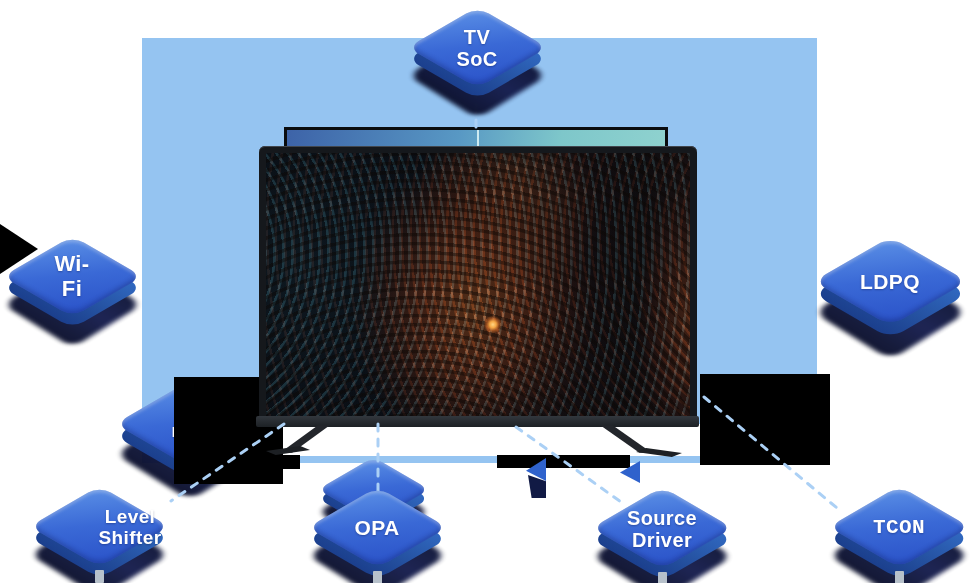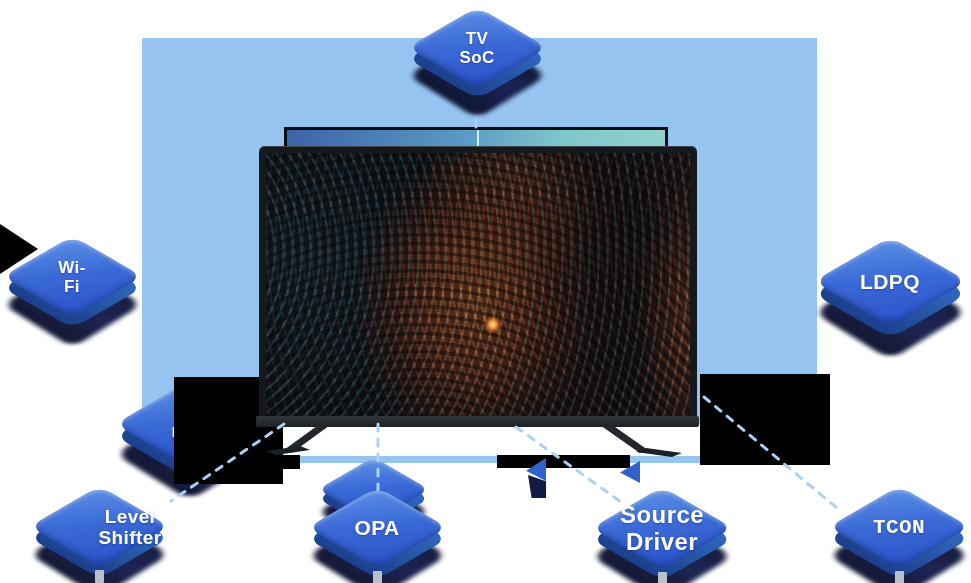--- a/index.html
+++ b/index.html
@@ -98,27 +98,27 @@
       <line x1="378" y1="424" x2="378" y2="497" stroke="#abd0f5" stroke-width="3" stroke-dasharray="7 8" stroke-linecap="round"></line>
       <line x1="516" y1="427" x2="621" y2="502" stroke="#abd0f5" stroke-width="3" stroke-dasharray="7 8" stroke-linecap="round"></line>
       <line x1="704" y1="397" x2="837" y2="508" stroke="#abd0f5" stroke-width="3" stroke-dasharray="7 8" stroke-linecap="round"></line>
     </svg>
 
   <div id="chips-layer">
       <div class="chip">
         <div class="sq chip-refl" style="height: 98.98px; width: 98.98px; left: 427.51px; top: -2.49px; transform: translateY(28px) scaleY(0.62) rotate(45deg); border-radius: 16px;"></div>
         <div class="sq chip-side" style="height: 98.98px; width: 98.98px; left: 427.51px; top: -2.49px; transform: translateY(11.2px) scaleY(0.58) rotate(45deg); border-radius: 16px;"></div>
         <div class="sq chip-face" style="height: 98.98px; width: 98.98px; left: 427.51px; top: -2.49px; transform: translateY(0px) scaleY(0.58) rotate(45deg); border-radius: 16px;"></div>
-        <div class="chip-label" style="left: 477px; top: 48px; font-size: 17px;">TV SoC</div>
+        <div class="chip-label" style="left: 477px; top: 48px; font-size: 20px;">TV SoC</div>
       </div>
       <div class="chip">
         <div class="sq chip-refl" style="height: 98.98px; width: 98.98px; left: 22.51px; top: 226.51px; transform: translateY(28px) scaleY(0.62) rotate(45deg); border-radius: 16px;"></div>
         <div class="sq chip-side" style="height: 98.98px; width: 98.98px; left: 22.51px; top: 226.51px; transform: translateY(11.2px) scaleY(0.58) rotate(45deg); border-radius: 16px;"></div>
         <div class="sq chip-face" style="height: 98.98px; width: 98.98px; left: 22.51px; top: 226.51px; transform: translateY(0px) scaleY(0.58) rotate(45deg); border-radius: 16px;"></div>
-        <div class="chip-label" style="left: 72px; top: 277px; font-size: 17px;">Wi-Fi</div>
+        <div class="chip-label" style="left: 72px; top: 277px; font-size: 22px;">Wi-Fi</div>
       </div>
       <div class="chip">
         <div class="sq chip-refl" style="height: 108.878px; width: 108.878px; left: 835.561px; top: 226.561px; transform: translateY(30.8px) scaleY(0.62) rotate(45deg); border-radius: 18px;"></div>
         <div class="sq chip-side" style="height: 108.878px; width: 108.878px; left: 835.561px; top: 226.561px; transform: translateY(12.32px) scaleY(0.58) rotate(45deg); border-radius: 18px;"></div>
         <div class="sq chip-face" style="height: 108.878px; width: 108.878px; left: 835.561px; top: 226.561px; transform: translateY(0px) scaleY(0.58) rotate(45deg); border-radius: 18px;"></div>
         <div class="chip-label" style="left: 890px; top: 282px; font-size: 21px;">LDPQ</div>
       </div>
       <div class="chip back">
         <div class="sq chip-refl" style="height: 106.05px; width: 106.05px; left: 136.975px; top: 370.975px; transform: translateY(30px) scaleY(0.62) rotate(45deg); border-radius: 17px;"></div>
         <div class="sq chip-side" style="height: 106.05px; width: 106.05px; left: 136.975px; top: 370.975px; transform: translateY(12px) scaleY(0.58) rotate(45deg); border-radius: 17px;"></div>
@@ -143,21 +143,21 @@
         <div class="sq chip-refl" style="height: 98.98px; width: 98.98px; left: 327.51px; top: 477.51px; transform: translateY(28px) scaleY(0.62) rotate(45deg); border-radius: 16px;"></div>
         <div class="sq chip-side" style="height: 98.98px; width: 98.98px; left: 327.51px; top: 477.51px; transform: translateY(11.2px) scaleY(0.58) rotate(45deg); border-radius: 16px;"></div>
         <div class="sq chip-face" style="height: 98.98px; width: 98.98px; left: 327.51px; top: 477.51px; transform: translateY(0px) scaleY(0.58) rotate(45deg); border-radius: 16px;"></div>
         <div class="chip-label" style="left: 377px; top: 528px; font-size: 21px;">OPA</div>
         <div class="chip-pin" style="left: 372.5px; top: 570.6px;"></div>
       </div>
       <div class="chip">
         <div class="sq chip-refl" style="height: 100.394px; width: 100.394px; left: 611.803px; top: 477.803px; transform: translateY(28.4px) scaleY(0.62) rotate(45deg); border-radius: 16px;"></div>
         <div class="sq chip-side" style="height: 100.394px; width: 100.394px; left: 611.803px; top: 477.803px; transform: translateY(11.36px) scaleY(0.58) rotate(45deg); border-radius: 16px;"></div>
         <div class="sq chip-face" style="height: 100.394px; width: 100.394px; left: 611.803px; top: 477.803px; transform: translateY(0px) scaleY(0.58) rotate(45deg); border-radius: 16px;"></div>
-        <div class="chip-label" style="left: 662px; top: 529px; font-size: 24px;">Source
+        <div class="chip-label" style="left: 662px; top: 529px; font-size: 20px;">Source
 Driver</div>
         <div class="chip-pin" style="left: 657.5px; top: 572.18px;"></div>
       </div>
       <div class="chip">
         <div class="sq chip-refl" style="height: 100.394px; width: 100.394px; left: 848.803px; top: 476.803px; transform: translateY(28.4px) scaleY(0.62) rotate(45deg); border-radius: 16px;"></div>
         <div class="sq chip-side" style="height: 100.394px; width: 100.394px; left: 848.803px; top: 476.803px; transform: translateY(11.36px) scaleY(0.58) rotate(45deg); border-radius: 16px;"></div>
         <div class="sq chip-face" style="height: 100.394px; width: 100.394px; left: 848.803px; top: 476.803px; transform: translateY(0px) scaleY(0.58) rotate(45deg); border-radius: 16px;"></div>
         <div class="chip-label" style="left: 899px; top: 528px; font-size: 21px; font-family: Liberation Mono, monospace;">TCON</div>
         <div class="chip-pin" style="left: 894.5px; top: 571.18px;"></div>
       </div>

